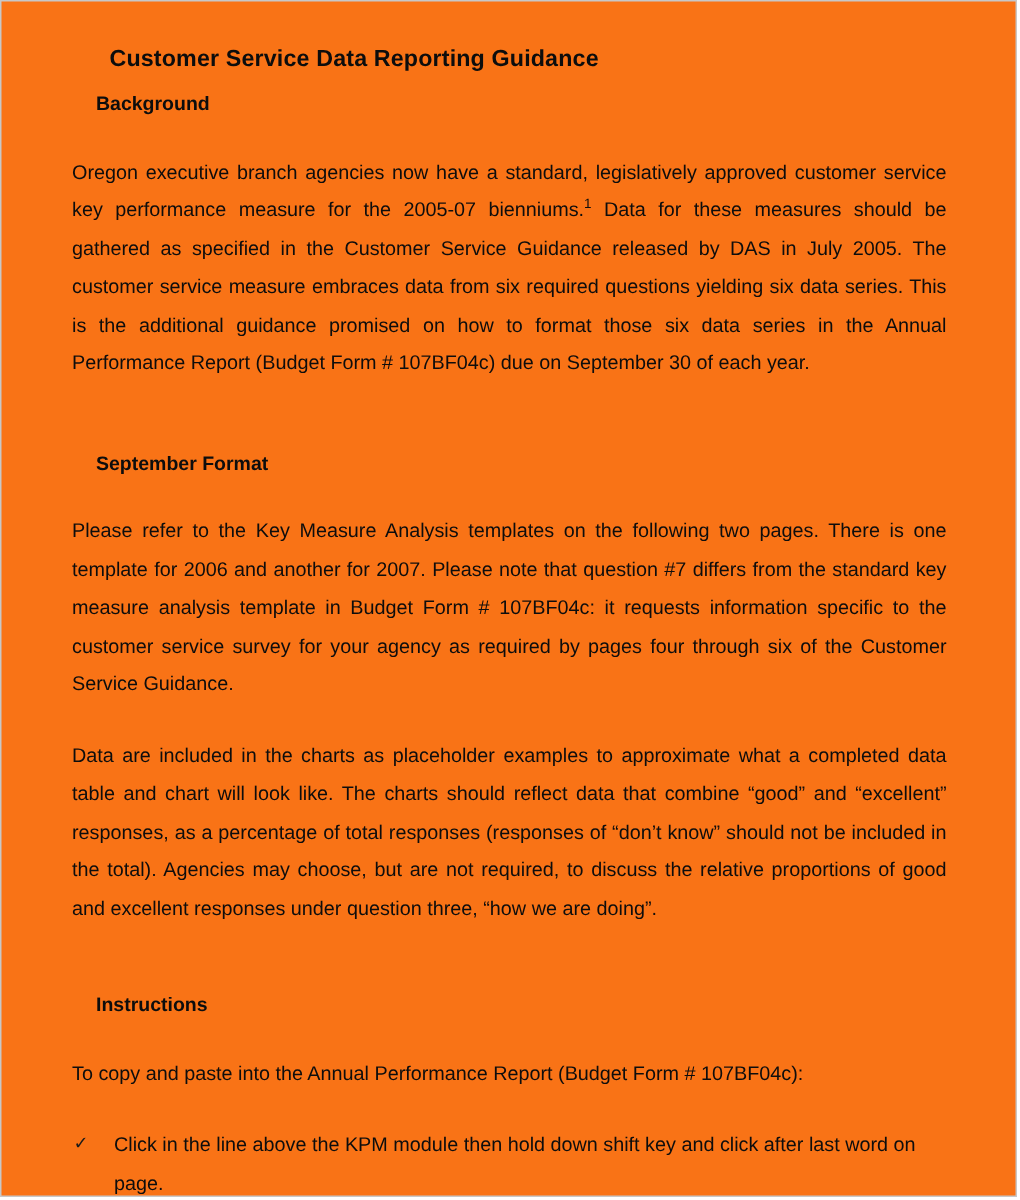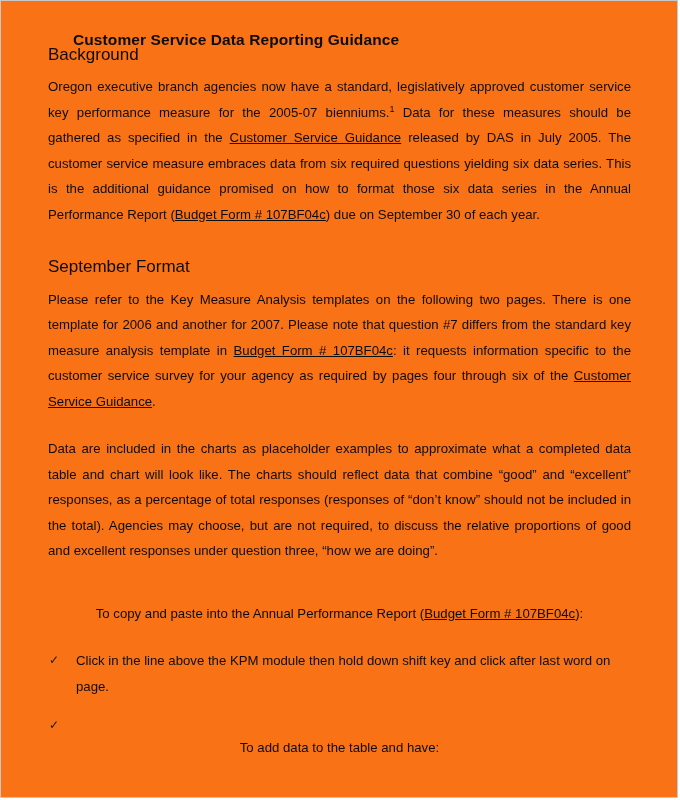--- a/index.html
+++ b/index.html
@@ -36,40 +36,39 @@
     font-size: 15.5px;
     font-weight: bold;
     letter-spacing: 0.1px;
     margin: 0;
     padding-top: 30px;
     padding-left: 72px;
     line-height: 1.2;
   }
 
   .section-heading {
-    font-size: 17px;
-    font-weight: normal;
-    margin: 0;
+    font-size: 13px;
+    font-weight: bold;
+    margin: 16px;
     line-height: 1.2;
   }
 
   .para {
     font-size: 13.2px;
     line-height: 25.5px;
     text-align: justify;
     text-justify: inter-word;
     margin: 0;
   }
 
   .para-left {
-    text-align: center;
+    text-align: left;
   }
 
   .u {
-    text-decoration: underline;
   }
 
   sup {
     font-size: 9px;
     vertical-align: super;
     line-height: 0;
   }
 
   
   .sp-bg-head   { height: 44px; }
@@ -122,20 +121,21 @@
     <div class="sp-after-head"></div>
 
     <p class="para"><span>Please refer to the Key Measure Analysis templates on the following two pages.  There is one template for 2006 and another for 2007. Please note that question #7 differs from the standard key measure analysis template in </span><span class="u">Budget Form # 107BF04c</span><span>: it requests information specific to the customer service survey for your agency as required by pages four through six of the </span><span class="u">Customer Service Guidance</span><span>.</span></p>
 
     <div class="sp-para-gap"></div>
 
     <p class="para">Data are included in the charts as placeholder examples to approximate what a completed data table and chart will look like.  The charts should reflect data that combine “good” and “excellent” responses, as a percentage of total responses (responses of “don’t know” should not be included in the total).  Agencies may choose, but are not required, to discuss the relative proportions of good and excellent responses under question three, “how we are doing”.</p>
 
     <div class="sp-before-in"></div>
 
+    <h2 class="section-heading">Instructions</h2>
 
     <div class="sp-after-head"></div>
 
     <p class="para para-left"><span>To copy and paste into the Annual Performance Report (</span><span class="u">Budget Form # 107BF04c</span><span>):</span></p>
 
     <div class="sp-para-gap"></div>
 
     <ul class="bullet-list">
       <li class="bullet-item">
         <span class="bullet-mark">✓</span>

